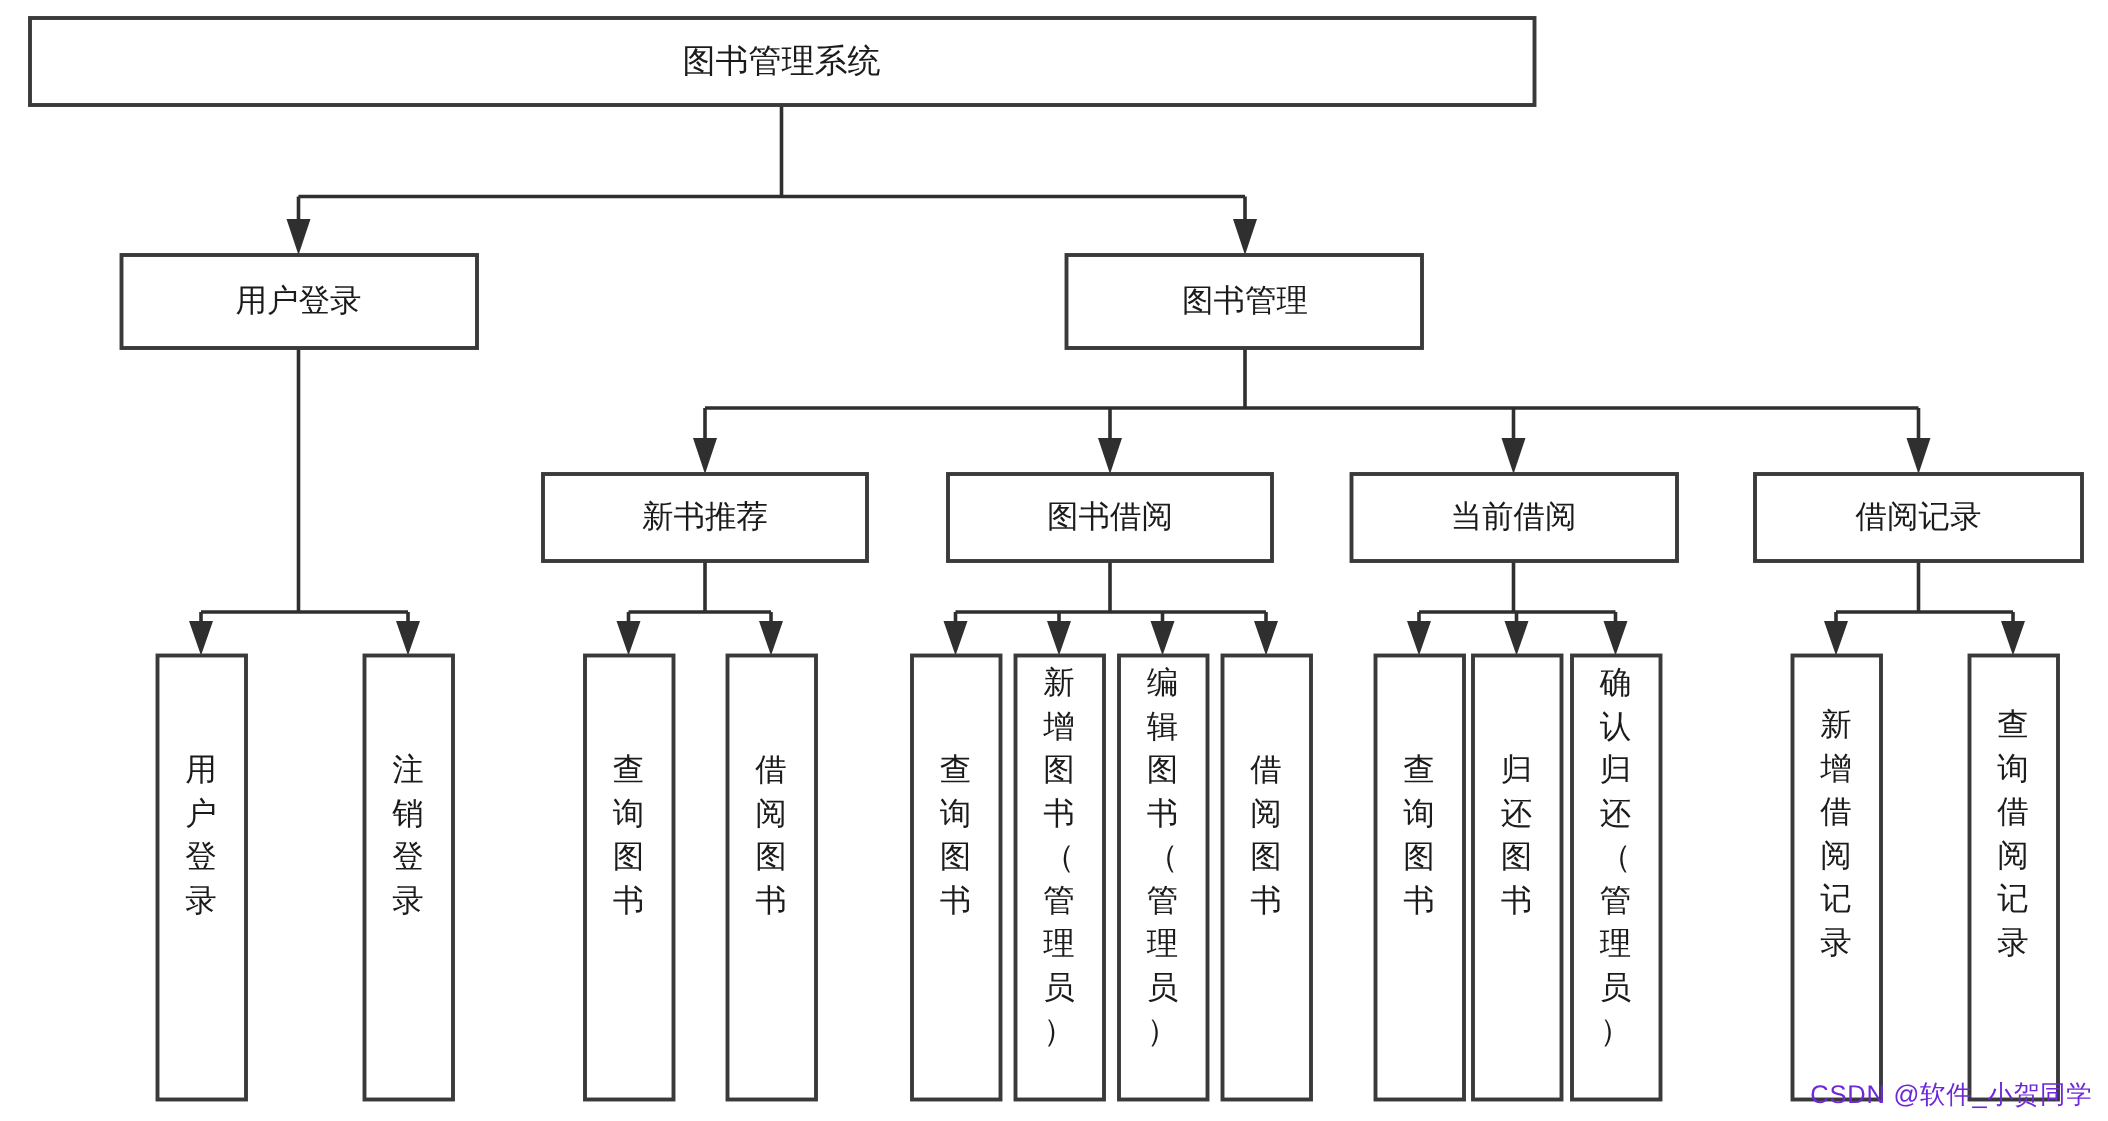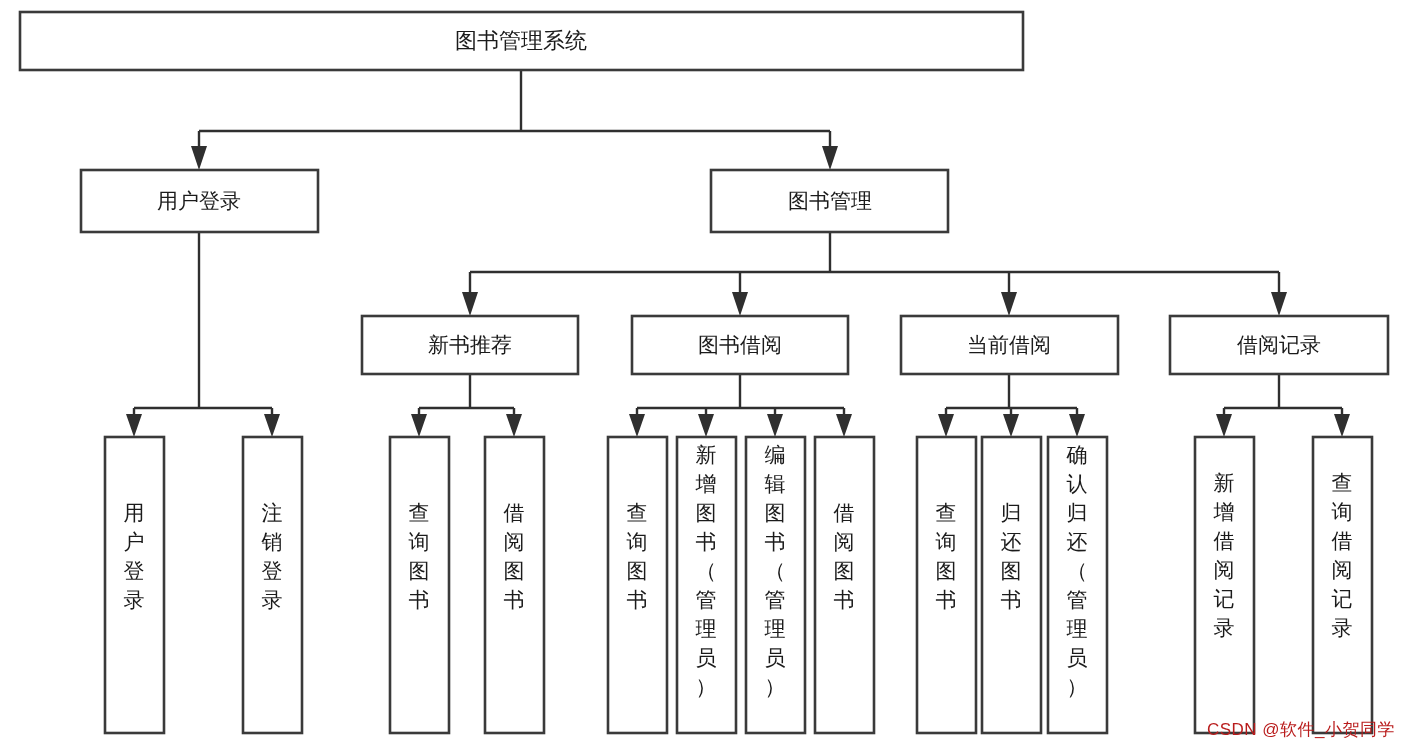--- a/index.html
+++ b/index.html
@@ -58,21 +58,21 @@
     font-family: "Liberation Sans", "DejaVu Sans", sans-serif;
     font-size: 21px;
     text-anchor: middle;
   }
   .watermark-text {
     position: absolute;
     right: 10px;
     bottom: 6px;
     font-family: "Liberation Sans", "DejaVu Sans", sans-serif;
     font-size: 17px;
-    color: #b91c1c;
+    color: #6d28d9;
     letter-spacing: 0.5px;
     white-space: nowrap;
     user-select: none;
   }
 </style>
 </head>
 <body>
 
 <div id="diagram-root">
 

